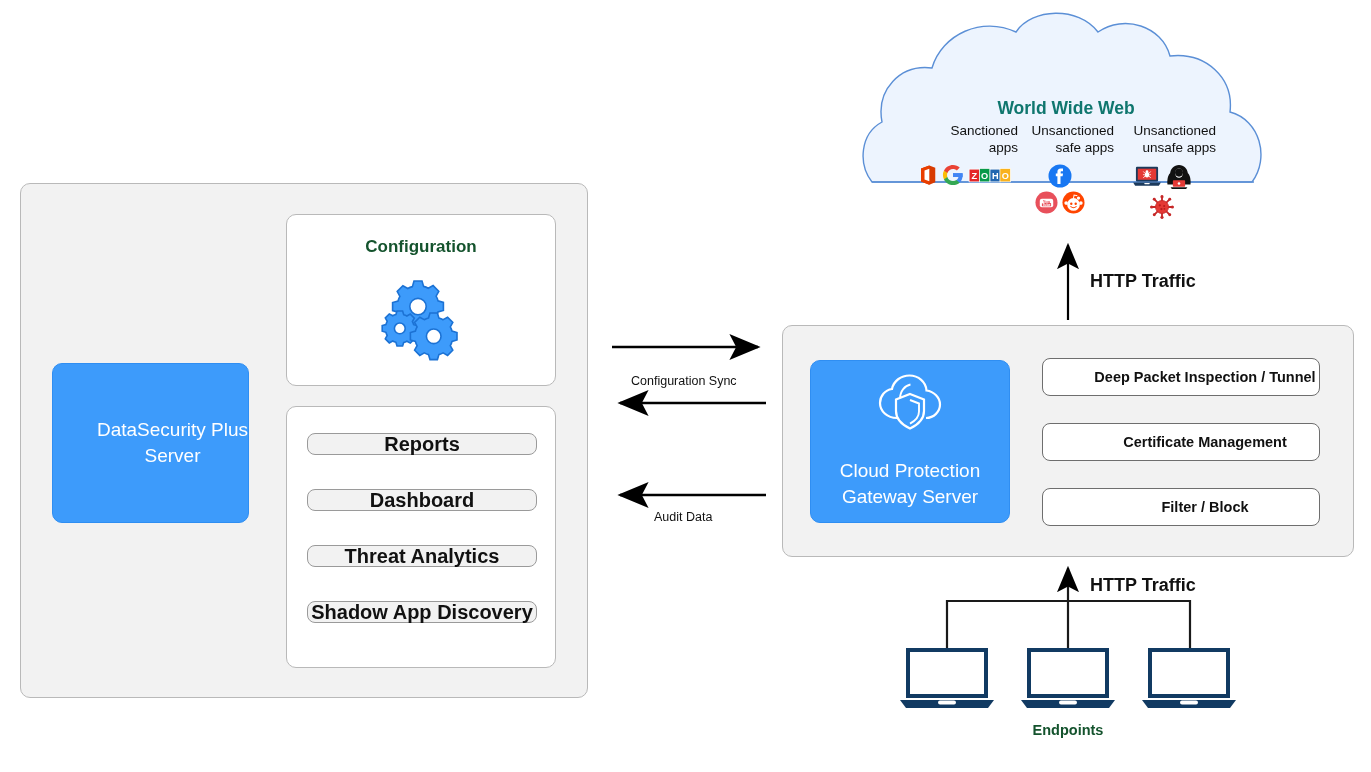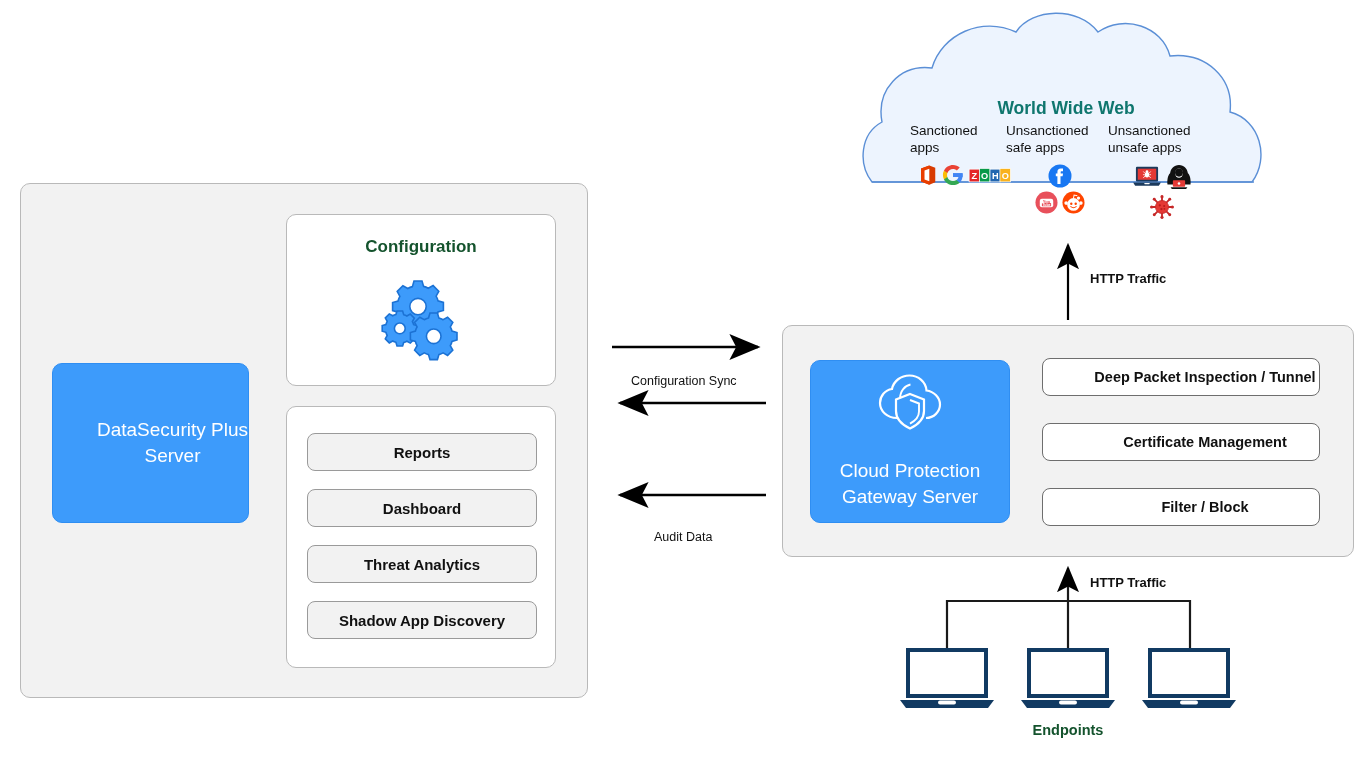--- a/index.html
+++ b/index.html
@@ -61,29 +61,29 @@
     position: absolute; top: 22px; left: 0; width: 100%;
     text-align: center; font-size: 17px; font-weight: bold; color: #14532d;
   }
   #config-gears { position: absolute; left: 50%; top: 62px; transform: translateX(-50%); }
 
   #modules-card { left: 286px; top: 406px; width: 270px; height: 262px; }
   .module-item {
     position: absolute;
     left: 20px;
     width: 230px;
-    height: 38px;
+    height: 22px;
     background: #f2f2f2;
     border: 1px solid #9a9a9a;
     border-radius: 8px;
     box-sizing: border-box;
     display: flex;
     align-items: center;
     justify-content: center;
-    font-size: 15px;
+    font-size: 20px;
     font-weight: bold;
     color: #111;
   }
 
   
   .arrow-label {
     position: absolute;
     font-size: 12.5px;
     color: #111;
     white-space: nowrap;
@@ -120,21 +120,21 @@
   
   #cloud-wrap { position: absolute; left: 856px; top: 12px; width: 420px; height: 228px; }
   #cloud-title {
     position: absolute; left: 0; top: 86px; width: 100%;
     text-align: center; font-size: 17.5px; font-weight: bold; color: #0f766e;
   }
   .cloud-col {
     position: absolute;
     top: 110px;
     width: 108px;
-    text-align: left;
+    text-align: right;
   }
   .cloud-col .cc-label {
     font-size: 13.5px;
     line-height: 17px;
     color: #111;
     white-space: pre-line;
   }
   .cc-icons {
     margin-top: 8px;
     display: flex;
@@ -147,21 +147,21 @@
   
   #endpoints-label {
     position: absolute;
     left: 982px; top: 722px; width: 172px;
     text-align: center;
     font-size: 14.5px; font-weight: bold; color: #14532d;
   }
 
   .http-label {
     position: absolute;
-    font-size: 13px;
+    font-size: 18px;
     font-weight: bold;
     color: #111;
     white-space: nowrap;
   }
 </style>
 </head>
 <body>
 
 <div id="cloud-wrap">
   <svg width="420" height="228" viewBox="0 0 420 228">
@@ -379,21 +379,21 @@
 
   <line x1="766" y1="495" x2="620" y2="495" stroke="#000" stroke-width="2.6" marker-end="url(#ah-l)"></line>
 
   <line x1="1068" y1="320" x2="1068" y2="245" stroke="#000" stroke-width="2.2" marker-end="url(#ah-u)"></line>
 
   <line x1="1068" y1="648" x2="1068" y2="568" stroke="#1a1a1a" stroke-width="2.2" marker-end="url(#ah-u)"></line>
   <polyline points="947,648 947,601 1190,601 1190,648" fill="none" stroke="#1a1a1a" stroke-width="2.2"></polyline>
 </svg>
 
 <div class="arrow-label" style="left:631px; top:374px;">Configuration Sync</div>
-<div class="arrow-label" style="left:654px; top:510px;margin-top:20px;">Audit Data</div>
+<div class="arrow-label" style="left:654px; top:510px;">Audit Data</div>
 <div class="http-label" style="left:1090px; top:271px;">HTTP Traffic</div>
 <div class="http-label" style="left:1090px; top:575px;">HTTP Traffic</div>
 
 <svg class="svg-layer">
 
   <g transform="translate(900,648)">
     <rect x="6" y="0" width="82" height="50" fill="#113a62"></rect>
     <rect x="10" y="4" width="74" height="42" fill="#ffffff"></rect>
     <path d="M0 52 h94 l-6 8 H6 Z" fill="#113a62"></path>
     <rect x="38" y="52.6" width="18" height="4" rx="2" fill="#ffffff"></rect>

